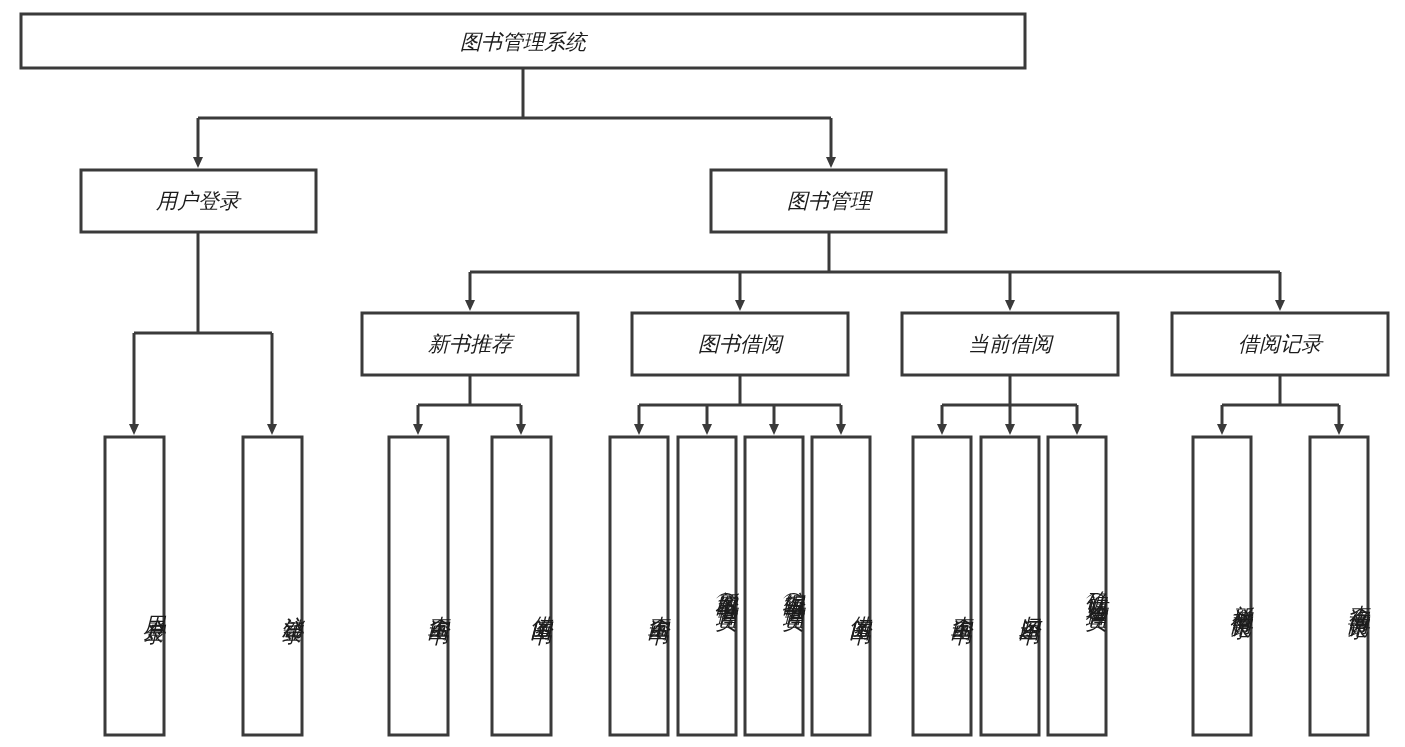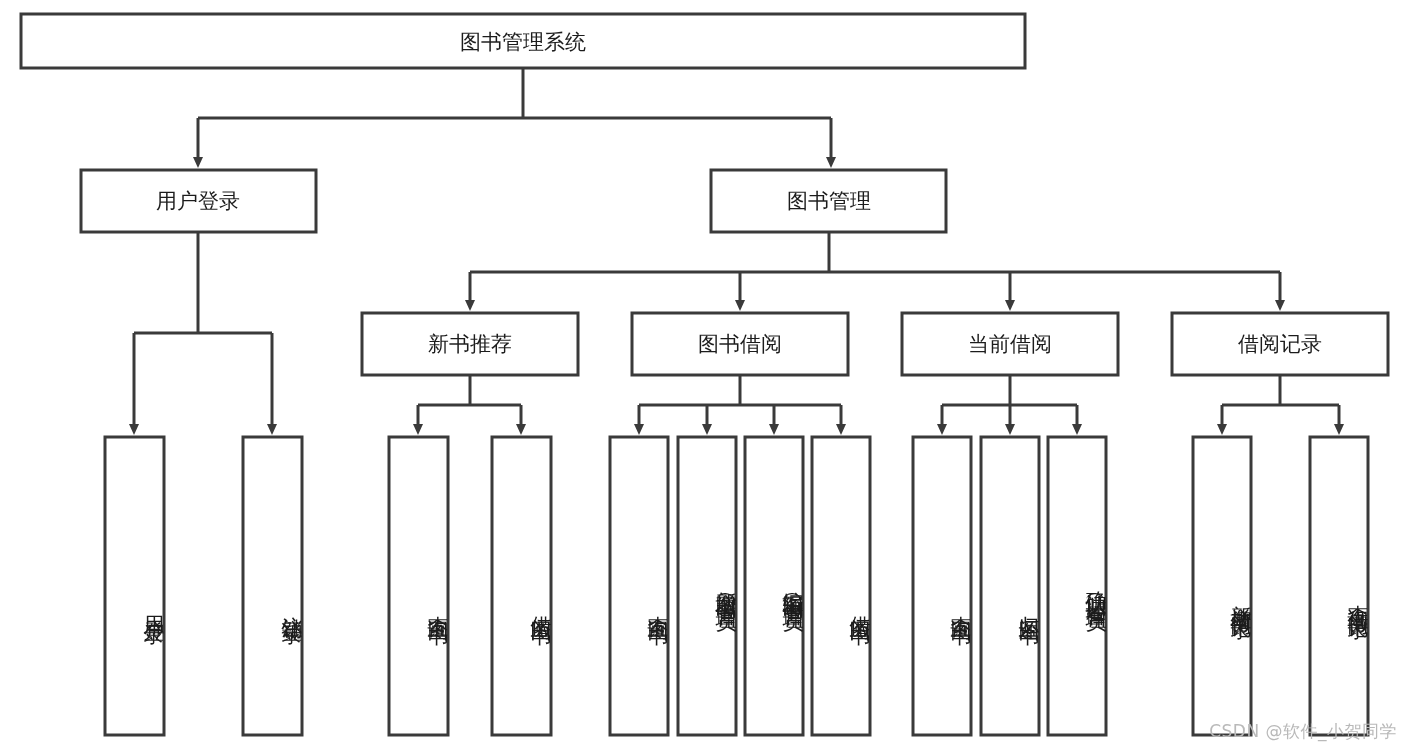--- a/index.html
+++ b/index.html
@@ -1,21 +1,21 @@
 <!DOCTYPE html>
 <html><head>
 <meta charset="utf-8">
 <style>
   html,body{margin:0;padding:0;background:#ffffff;}
   body{
     width:1405px;height:747px;
     font-family:"DejaVu Sans","Liberation Sans",sans-serif;
     overflow:hidden;position:relative;
   }
-  #diagram-root{position:relative;width:1405px;height:747px;}
+  #diagram-root{position:relative;width:1405px;height:747px;font-style:italic;}
   svg#tree{position:absolute;left:0;top:0;width:1405px;height:747px;display:block;}
 
   .node-box{
     fill:#ffffff;
     stroke:#3a3a3a;
     stroke-width:3;
   }
   .conn{
     stroke:#3a3a3a;
     stroke-width:3;
@@ -183,15 +183,14 @@
     <div class="vtext" style="left:678px;top:447px;width:58px;height:280px;">新增图书（管理员）</div>
     <div class="vtext" style="left:745px;top:447px;width:58px;height:280px;">编辑图书（管理员）</div>
     <div class="vtext" style="left:812px;top:515px;width:58px;height:180px;">借阅图书</div>
     <div class="vtext" style="left:913px;top:515px;width:58px;height:180px;">查询图书</div>
     <div class="vtext" style="left:981px;top:515px;width:58px;height:180px;">归还图书</div>
     <div class="vtext" style="left:1048px;top:447px;width:58px;height:280px;">确认归还（管理员）</div>
     <div class="vtext" style="left:1193px;top:477px;width:58px;height:240px;">新增借阅记录</div>
     <div class="vtext" style="left:1310px;top:477px;width:58px;height:240px;">查询借阅记录</div>
   </div>
 
-  <div class="watermark">CSDN @软件_小贺同学</div>
 
 </div>
 
 </body></html>

